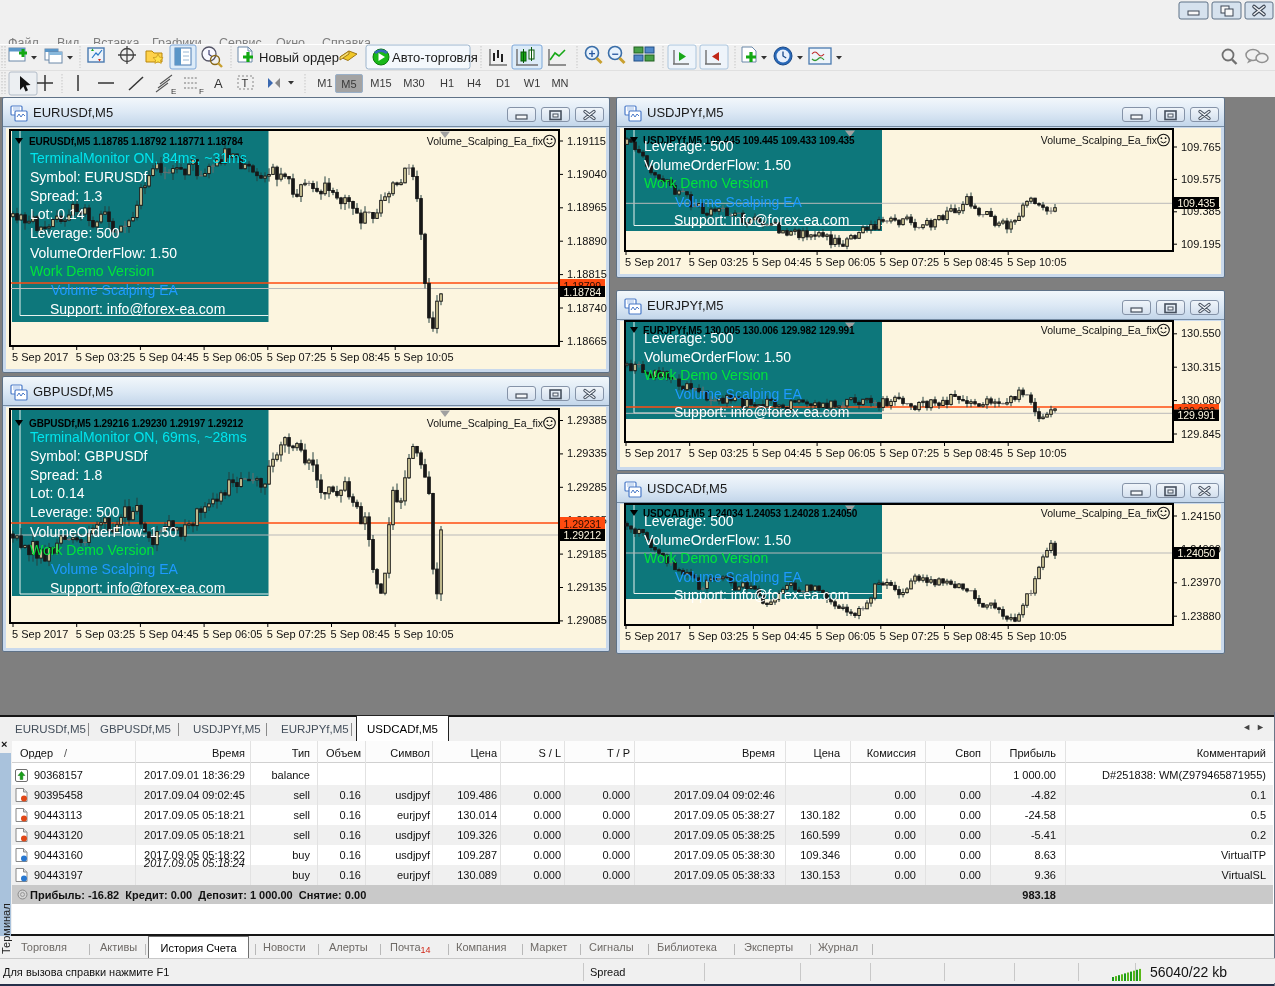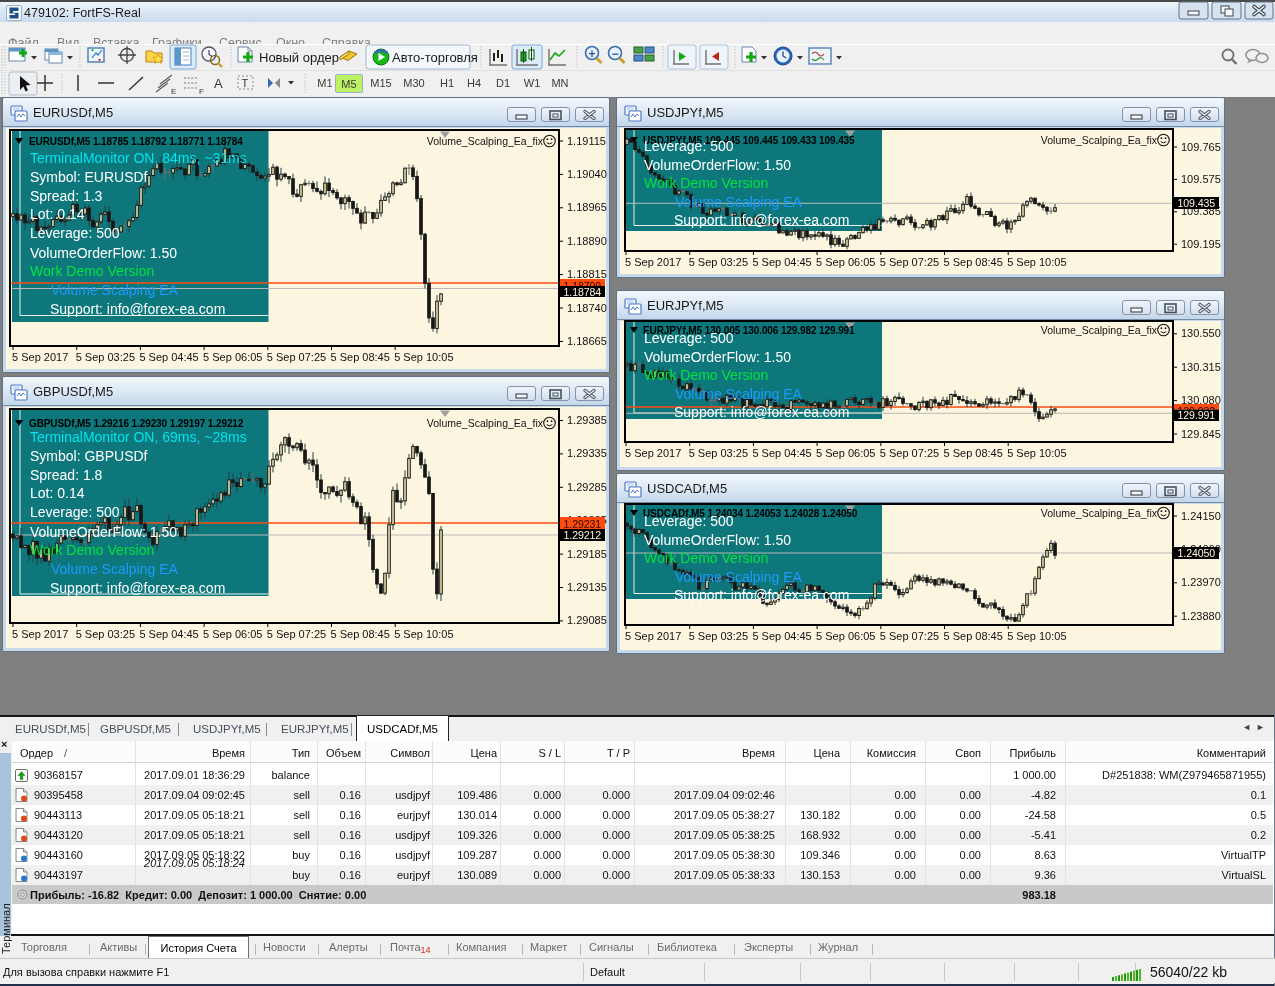--- a/index.html
+++ b/index.html
@@ -11,21 +11,21 @@
 #tb1 { position:absolute; left:0; top:44px; width:100%; height:26px; background:#f0f0f0; border-top:1px solid #fff; }
 #tb2 { position:absolute; left:0; top:70px; width:100%; height:27px; background:#f0f0f0; border-top:1px solid #e0e0e0; }
 #mdi { position:absolute; left:0; top:97px; width:100%; height:618px; background:#7f7f7f; }
 .cwin { position:absolute; background:#c9d9ec; border:1px solid #5f7287; border-radius:2px; }
 .ctitle { background:linear-gradient(#f2f7fb 0%,#dde9f5 50%,#c3d6ea 100%); border-bottom:1px solid #758ba3; border-radius:2px 2px 0 0; }
 .ctext { position:absolute; left:30px; top:7px; font-size:13px; color:#1a1a1a; }
 .cclient { position:absolute; background:#fcf5df; }
 .wbtn { position:absolute; width:29px; height:15px; border:1px solid #8593a8; border-radius:3px;
   background:linear-gradient(#f0f5fa,#d4e0ee); }
 .tfb { position:absolute; top:74px; width:28px; height:19px; font-size:11px; color:#3a3a3a; text-align:center; padding-top:3px; }
-.tfb.active { border:1px solid #9ab0c8; background:#bef264; border-radius:2px; }
+.tfb.active { border:1px solid #9ab0c8; background:#a3a3a3; border-radius:2px; }
 #tabsG { position:absolute; left:0; top:715px; width:100%; height:26px; background:#f0f0f0; border-top:2px solid #161616; }
 .gtab { position:absolute; top:6px; font-size:11.5px; color:#45505c; }
 .gtabsep { position:absolute; top:6px; width:1px; height:13px; background:#8a8a8a; }
 .gtab.activ { top:-2px; background:#fff; border:1.5px solid #222; border-bottom:none; padding:7px 10px 0 10px; height:28px; font-size:11.5px; color:#000; }
 #term { position:absolute; left:0; top:741px; width:100%; height:193px; background:#fff; }
 #termx { position:absolute; left:0; top:741px; width:12px; height:217px; background:#f0f0f0; }
 #gutter { position:absolute; left:0; top:753px; width:11px; height:202px; background:#a9c2dc; }
 .trow { position:absolute; left:12px; width:1261px; height:20px; }
 .thead { height:22px; background:#fcfcfc; border-bottom:1px solid #d0d0d0; }
 .ro { background:#fff; }
@@ -41,27 +41,20 @@
 .btab.activ2 { top:0px; background:#fff; border:1px solid #707070; border-bottom:none; text-align:center; padding-top:5px; height:22px; color:#000; }
 .btabsep { position:absolute; top:8px; width:1px; height:11px; background:#b8b8b8; }
 #vterm { position:absolute; left:0px; top:954px; font-size:11px; color:#222; transform:rotate(-90deg); transform-origin:0 0; }
 #status { position:absolute; left:0; top:958px; width:100%; height:25px; background:#f0f0f0; border-top:1px solid #c8c8c8; }
 #botborder { position:absolute; left:0; top:984px; width:100%; height:2px; background:#25304a; }
 #rightborder { position:absolute; right:0; top:712px; width:1px; height:274px; background:#6a7587; }
 .scell { position:absolute; top:7px; font-size:11px; color:#111; white-space:nowrap; }
 .ssep { position:absolute; top:4px; width:1px; height:18px; background:#c8c8c8; }
 </style></head><body>
 <div id="root">
-  <div id="titlebar">
-    <svg style="position:absolute;left:6px;top:3px;" width="16" height="16">
-      <rect x="0.5" y="0.5" width="15" height="15" rx="1.5" fill="#f8fafc" stroke="#9ab0c8" stroke-width="1"></rect>
-      <path d="M3.5 2.5 h9 v3.4 h-5.6 v1.8 h5.6 v5.8 h-9 v-3.4 h5.6 v-1.6 h-5.6 z" fill="#1f4e8c"></path>
-    </svg>
-    <div class="txt">479102: FortFS-Real</div>
-  </div>
   <div id="menubar">
     <div class="mitem" style="left:8px;">Файл</div>
     <div class="mitem" style="left:57px;">Вид</div>
     <div class="mitem" style="left:93px;">Вставка</div>
     <div class="mitem" style="left:152px;">Графики</div>
     <div class="mitem" style="left:219px;">Сервис</div>
     <div class="mitem" style="left:276px;">Окно</div>
     <div class="mitem" style="left:322px;">Справка</div>
   </div>
   <div id="tb1"></div>
@@ -1696,21 +1689,21 @@
       </svg></div>
     <div class="tcell" style="top:829px;left:34px;">90443120</div>
     <div class="tcell r" style="top:829px;right:1030px;">2017.09.05 05:18:21</div>
     <div class="tcell r" style="top:829px;right:965px;">sell</div>
     <div class="tcell r" style="top:829px;right:914px;">0.16</div>
     <div class="tcell r" style="top:829px;right:845px;">usdjpyf</div>
     <div class="tcell r" style="top:829px;right:778px;">109.326</div>
     <div class="tcell r" style="top:829px;right:714px;">0.000</div>
     <div class="tcell r" style="top:829px;right:645px;">0.000</div>
     <div class="tcell r" style="top:829px;right:500px;">2017.09.05 05:38:25</div>
-    <div class="tcell r" style="top:829px;right:435px;">168.932</div>
+    <div class="tcell r" style="top:829px;right:435px;">160.599</div>
     <div class="tcell r" style="top:829px;right:359px;">0.00</div>
     <div class="tcell r" style="top:829px;right:294px;">0.00</div>
     <div class="tcell r" style="top:829px;right:219px;">-5.41</div>
     <div class="tcell r" style="top:829px;right:9px;">0.2</div>
     <div class="trow ro" style="top:845px;"></div>
     <div style="position:absolute;top:848px;left:15px;"><svg width="13" height="14">
         <path d="M 1 .5 h7.5 l3.5 3.5 v9.5 h-11 z" fill="#fff" stroke="#888"></path>
         <path d="M 8.5 .5 v3.5 h3.5" fill="#ddd" stroke="#888"></path>
         <circle cx="9" cy="10.5" r="3" fill="#2878d0"></circle>
       </svg></div>
@@ -1793,21 +1786,21 @@
       <div class="btabsep" style="left:580px;"></div>
       <div class="btabsep" style="left:648px;"></div>
       <div class="btabsep" style="left:734px;"></div>
       <div class="btabsep" style="left:810px;"></div>
       <div class="btabsep" style="left:872px;"></div>
     </div>
   <div id="botborder"></div>
   <div id="rightborder"></div>
   <div id="status">
       <div class="scell" style="left:3px;">Для вызова справки нажмите F1</div>
-      <div class="scell" style="left:590px;">Default</div>
+      <div class="scell" style="left:590px;">Spread</div>
       <div class="ssep" style="left:583px;"></div>
       <div class="ssep" style="left:704px;"></div>
       <div class="ssep" style="left:800px;"></div>
       <div class="ssep" style="left:870px;"></div>
       <div class="ssep" style="left:944px;"></div>
       <div class="ssep" style="left:1014px;"></div>
       <div class="ssep" style="left:1078px;"></div>
       <div class="ssep" style="left:1135px;"></div>
       <div class="scell" style="left:1112px;font-size:14px;"><svg width="34" height="13" style="vertical-align:-2px;">
           <rect x="0" y="9.0" width="2" height="4.0" fill="#1a9a1a"></rect>

